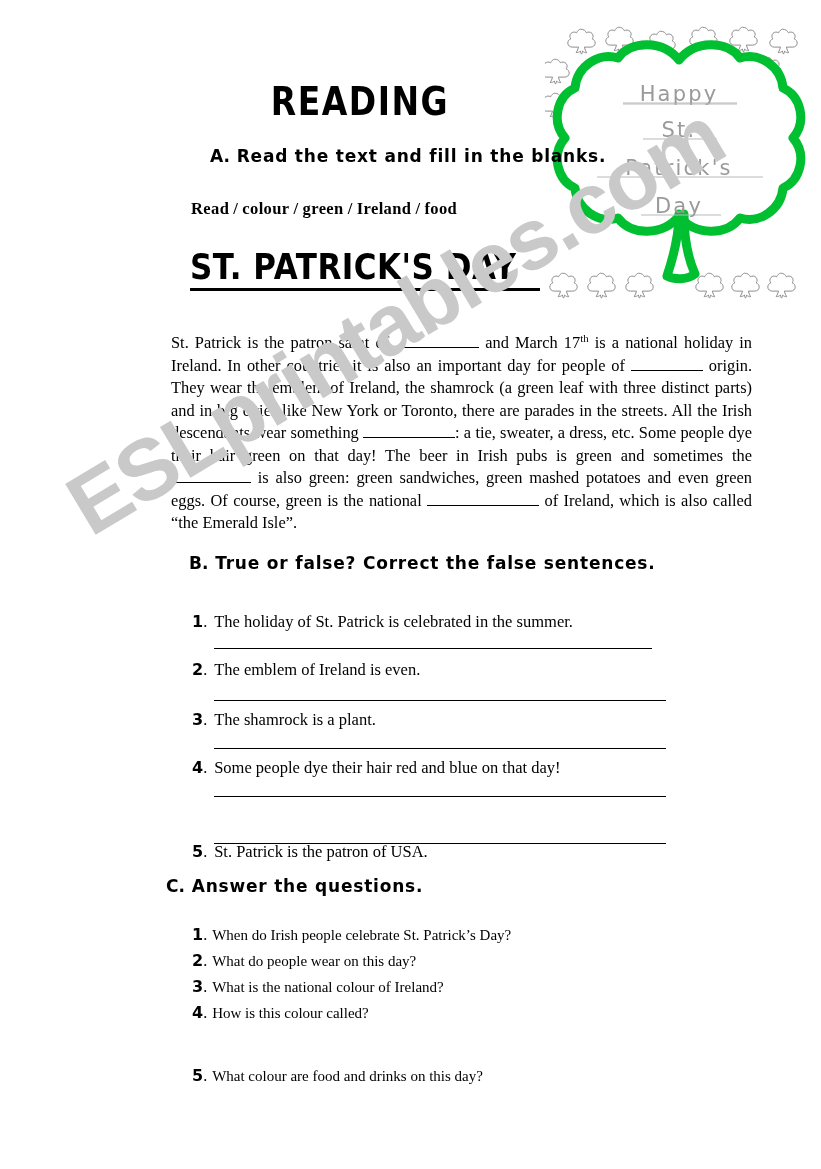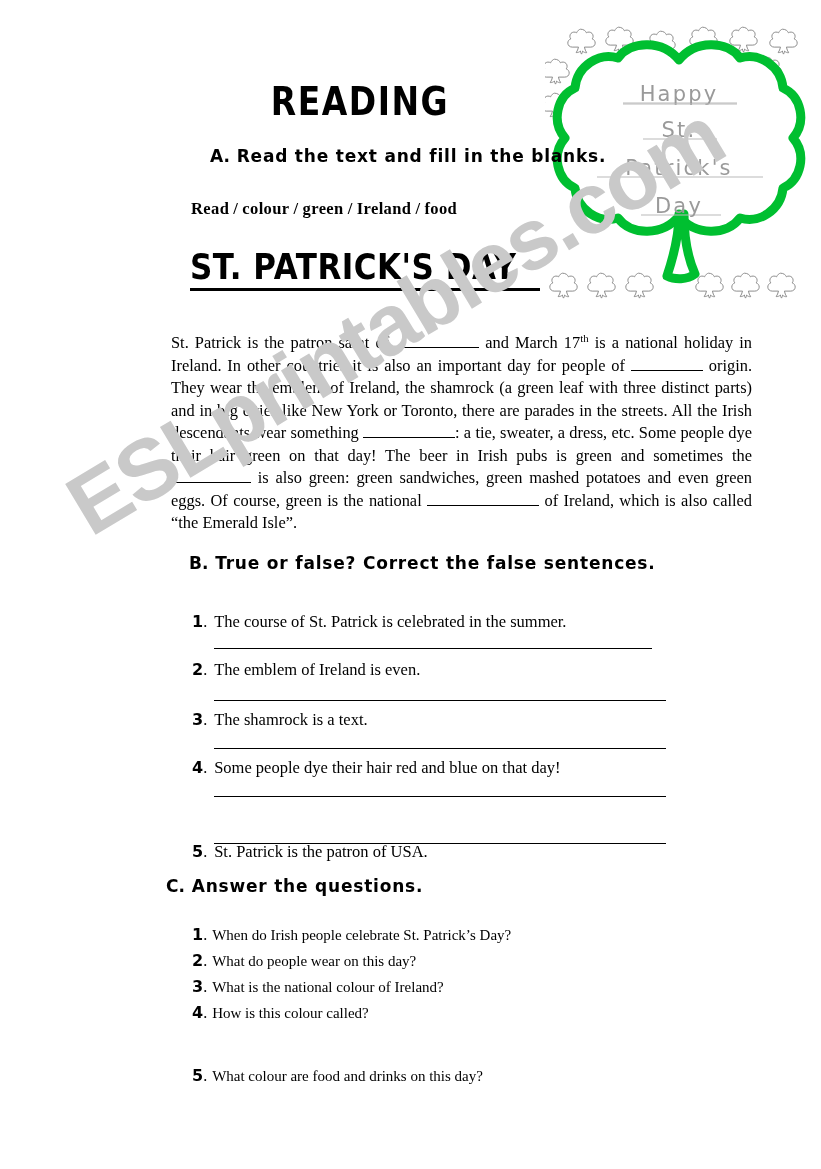--- a/index.html
+++ b/index.html
@@ -297,31 +297,31 @@
     <p>
       <span>St. Patrick is the patron saint of </span><span class="blank b1"></span><span> and March 17</span><sup>th</sup><span> is a national holiday in Ireland. In other countries it is also an important day for people of </span><span class="blank b2"></span><span> origin. They wear the emblem of Ireland, the shamrock (a green leaf with three distinct parts) and in big cities like New York or Toronto, there are parades in the streets. All the Irish descendants wear something </span><span class="blank b3"></span><span>: a tie, sweater, a dress, etc. Some people dye their hair green on that day! The beer in Irish pubs is green and sometimes the </span><span class="blank b4"></span><span> is also green: green sandwiches, green mashed potatoes and even green eggs. Of course, green is the national </span><span class="blank b5"></span><span> of Ireland, which is also called “the Emerald Isle”.</span>
     </p>
   </div>
 
   <div class="instr instr-b">
     <span class="ltr">B</span><span class="ltr">.</span>&nbsp;<span>True or false? Correct the false sentences.</span>
   </div>
 
   <div class="tf-item" style="top:612px">
-    <span class="tf-num">1</span><span class="tf-dot">.</span><span class="tf-text">The course of St. Patrick is celebrated in the summer.</span>
+    <span class="tf-num">1</span><span class="tf-dot">.</span><span class="tf-text">The holiday of St. Patrick is celebrated in the summer.</span>
   </div>
   <div class="answer-line" style="left:214px; top:648px; width:438px"></div>
 
   <div class="tf-item" style="top:660px">
     <span class="tf-num">2</span><span class="tf-dot">.</span><span class="tf-text">The emblem of Ireland is even.</span>
   </div>
   <div class="answer-line" style="left:214px; top:700px; width:452px"></div>
 
   <div class="tf-item" style="top:710px">
-    <span class="tf-num">3</span><span class="tf-dot">.</span><span class="tf-text">The shamrock is a text.</span>
+    <span class="tf-num">3</span><span class="tf-dot">.</span><span class="tf-text">The shamrock is a plant.</span>
   </div>
   <div class="answer-line" style="left:214px; top:748px; width:452px"></div>
 
   <div class="tf-item" style="top:758px">
     <span class="tf-num">4</span><span class="tf-dot">.</span><span class="tf-text">Some people dye their hair red and blue on that day!</span>
   </div>
   <div class="answer-line" style="left:214px; top:796px; width:452px"></div>
 
   <div class="tf-item" style="top:842px">
     <span class="tf-num">5</span><span class="tf-dot">.</span><span class="tf-text">St. Patrick is the patron of USA.</span>

